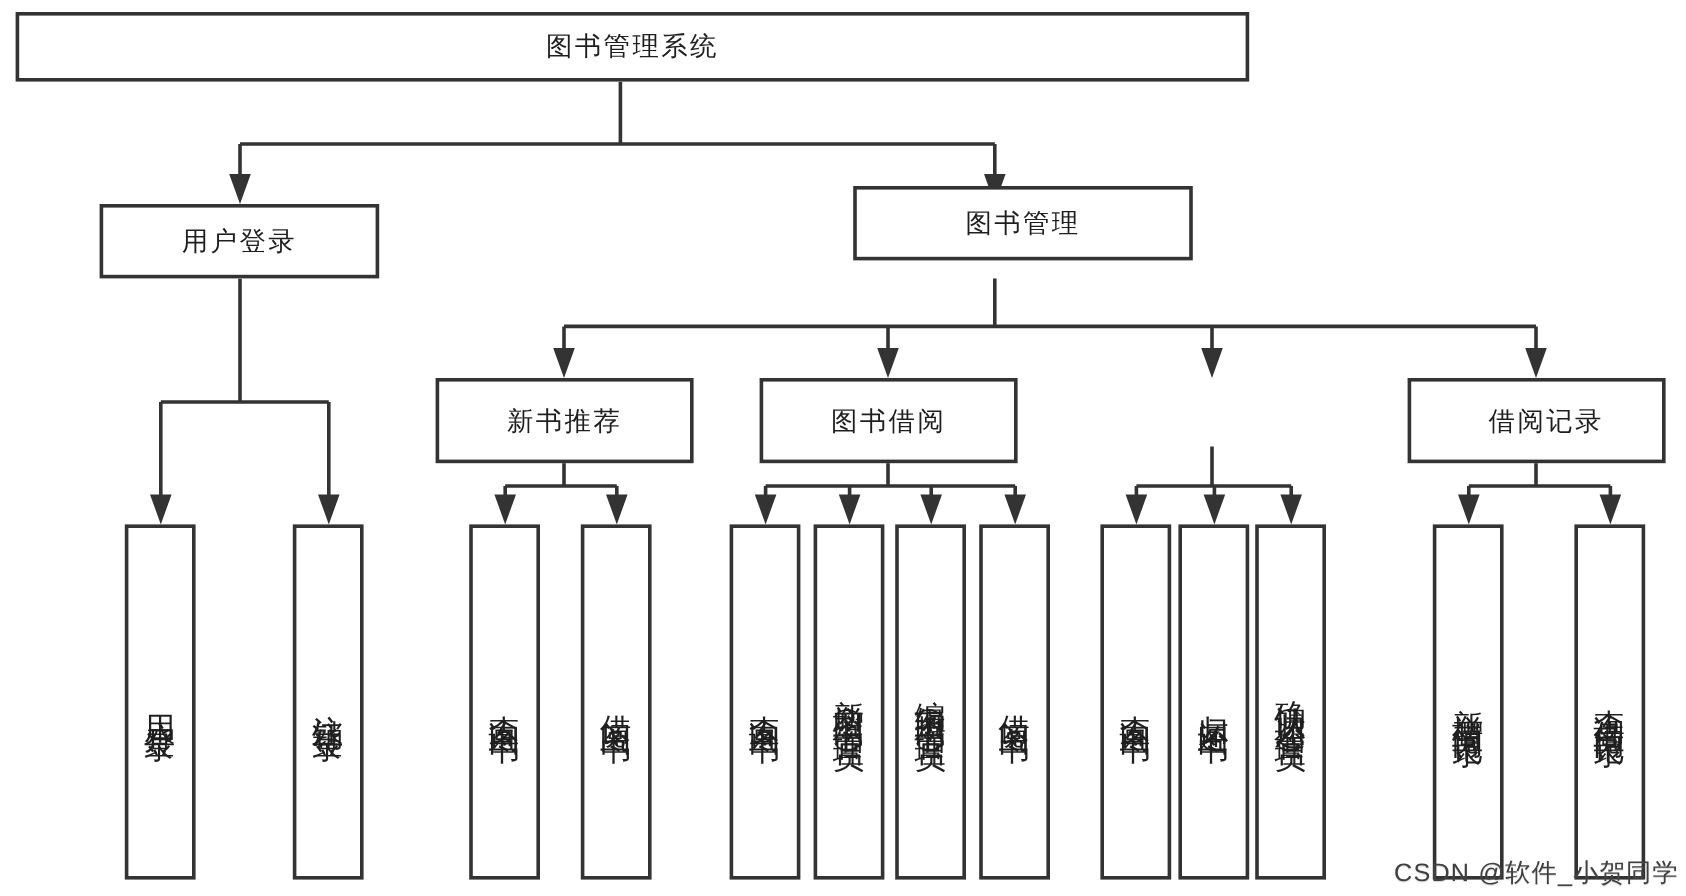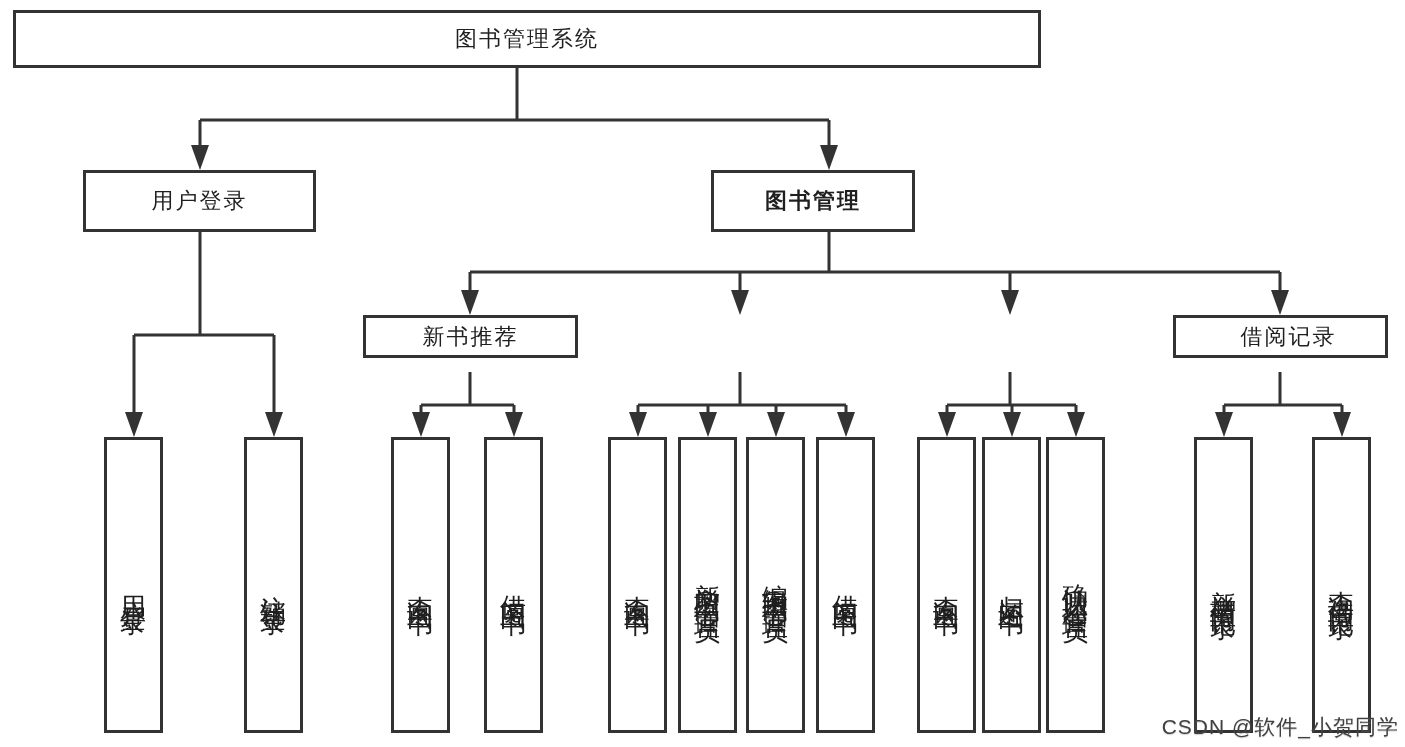--- a/index.html
+++ b/index.html
@@ -9,22 +9,22 @@
   }
   .wires{position:absolute;left:0;top:0;width:1405px;height:747px;}
   .node{
     position:absolute;box-sizing:border-box;background:#ffffff;
     border:3px solid #333333;display:flex;align-items:center;justify-content:center;
     text-align:center;
   }
   .h-label{font-size:22px;letter-spacing:2px;white-space:nowrap;}
   .n-root{left:13px;top:10px;width:1028px;height:58px;}
   .n-l2a{left:83px;top:170px;width:233px;height:62px;}
-  .n-l2b{left:711px;top:170px;width:204px;height:62px;font-weight:bold;}
-  .n-l3{top:315px;width:215px;height:43px;}
+  .n-l2b{left:711px;top:155px;width:283px;height:62px;}
+  .n-l3{top:315px;width:215px;height:71px;}
   .n-l3a{left:363px;} .n-l3b{left:633px;} .n-l3c{left:903px;} .n-l3d{left:1173px;padding-left:16px;}
   .leaf{top:437px;width:59px;height:296px;}
   .v-label{
     writing-mode:vertical-rl;text-orientation:mixed;
     font-size:26px;letter-spacing:5px;line-height:1;white-space:nowrap;
   }
   .g1a{left:104px;} .g1b{left:244px;}
   .g2a{left:391px;} .g2b{left:484px;}
   .g3a{left:608px;} .g3b{left:678px;} .g3c{left:746px;} .g3d{left:816px;}
   .g4a{left:917px;} .g4b{left:982px;} .g4c{left:1046px;}
@@ -89,20 +89,23 @@
   <div class="node n-l2a">
     <span class="h-label">用户登录</span>
   </div>
   <div class="node n-l2b">
     <span class="h-label">图书管理</span>
   </div>
 
   <div class="node n-l3 n-l3a">
     <span class="h-label">新书推荐</span>
   </div>
+  <div class="node n-l3 n-l3b">
+    <span class="h-label">图书借阅</span>
+  </div>
   <div class="node n-l3 n-l3d">
     <span class="h-label">借阅记录</span>
   </div>
 
   <div class="node leaf g1a">
     <span class="v-label">用户登录</span>
   </div>
   <div class="node leaf g1b">
     <span class="v-label">注销登录</span>
   </div>

